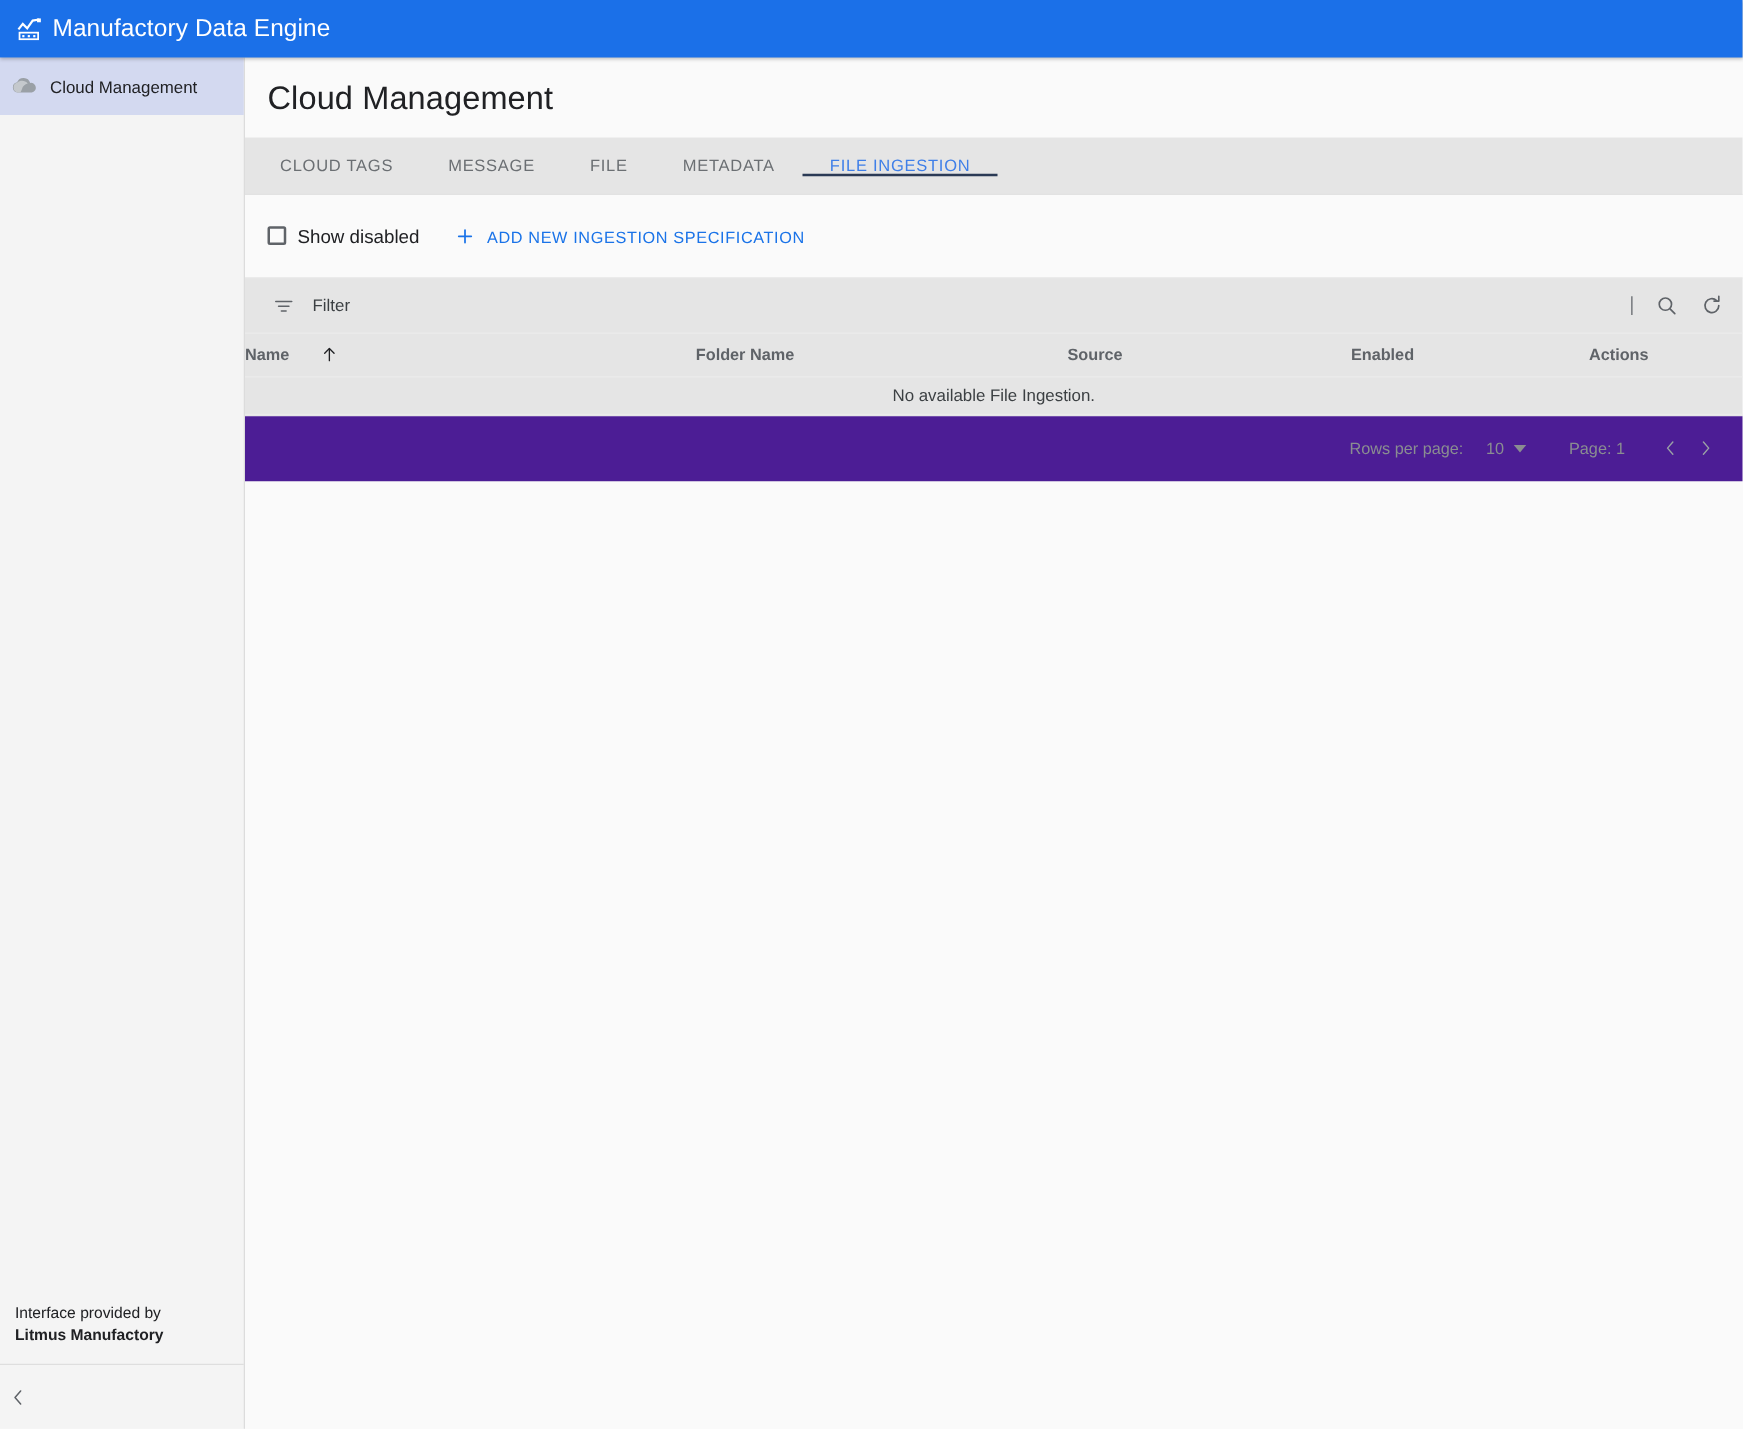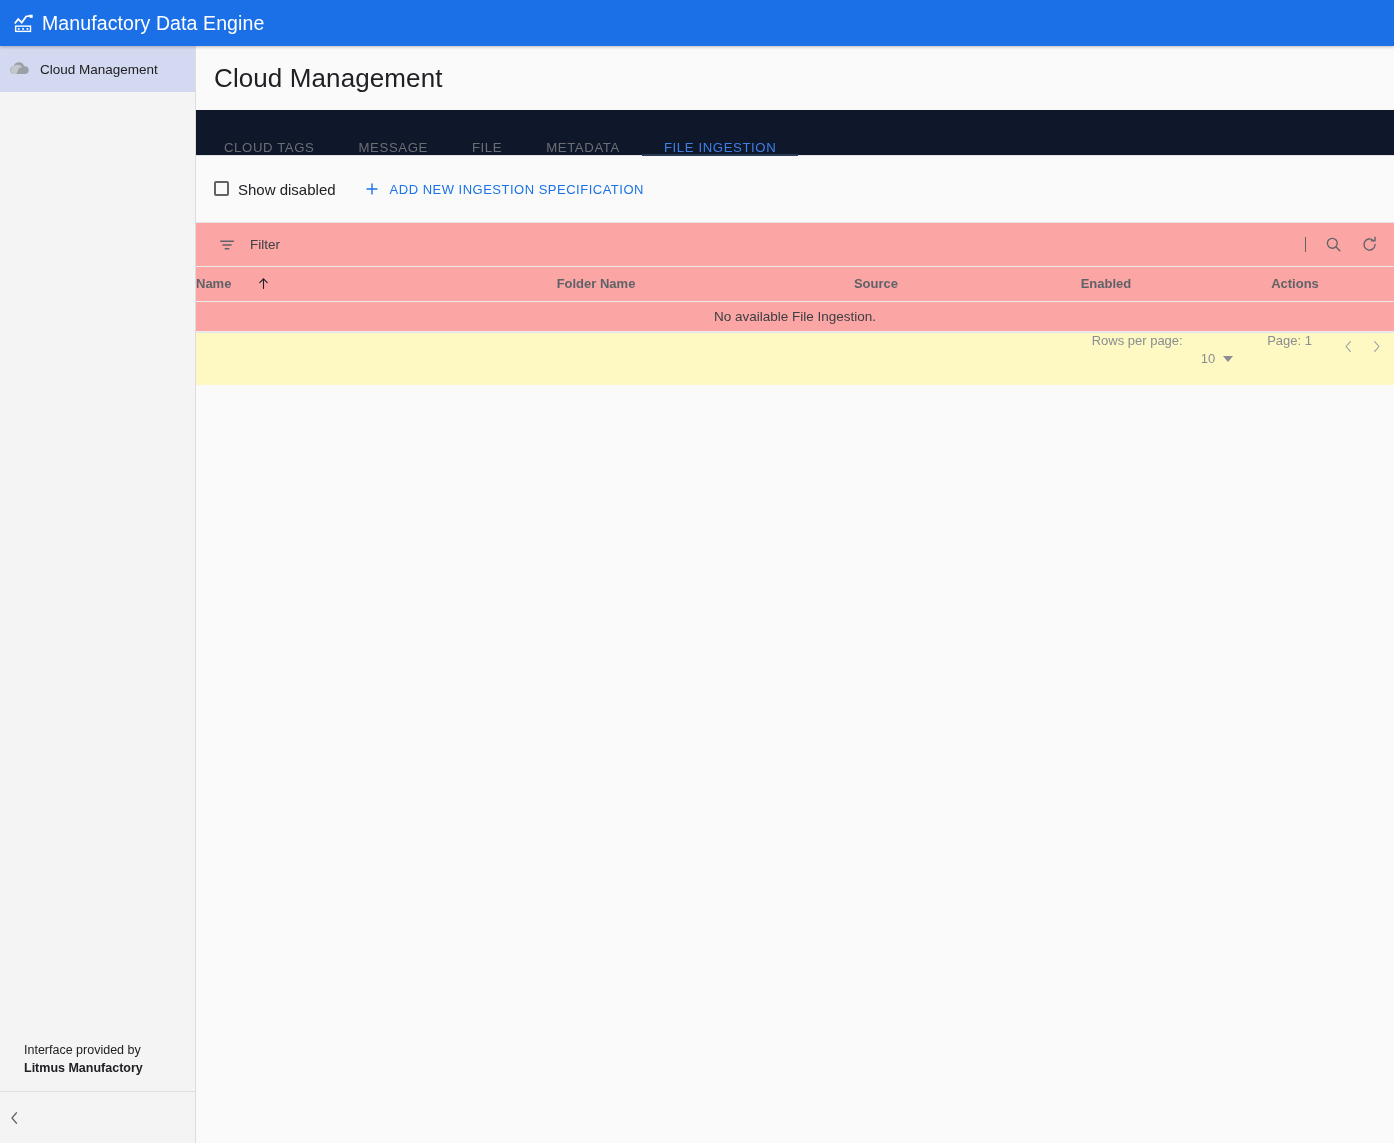--- a/index.html
+++ b/index.html
@@ -64,21 +64,21 @@
   .sidebar-item-label {
     font-size: 13.5px;
     color: #202124;
     white-space: nowrap;
   }
   .sidebar-footer {
     position: absolute;
     bottom: 51px;
     left: 0;
     width: 195px;
-    padding: 0 0 14px 24px;
+    padding: 0 0 14px 12px;
     border-bottom: 1px solid #dedede;
   }
   .sidebar-footer-line1 {
     font-size: 12.5px;
     color: #202124;
     line-height: 18px;
   }
   .sidebar-footer-line2 {
     font-size: 12.5px;
     color: #202124;
@@ -115,23 +115,23 @@
     font-size: 26px;
     font-weight: 400;
     color: #202124;
     letter-spacing: 0.1px;
   }
 
   
   .tabs {
     height: 46px;
     display: flex;
-    align-items: flex-end;
+    align-items: center;
     border-bottom: 1px solid #e2e2e2;
-    background: #0f172a;
+    background: #e5e5e5;
     padding-left: 6px;
   }
   .tab {
     position: relative;
     display: flex;
     align-items: center;
     justify-content: center;
     padding: 0 22px;
     font-size: 13.2px;
     letter-spacing: 0.6px;
@@ -186,21 +186,21 @@
   .add-plus {
     display: inline-flex;
     align-items: center;
     justify-content: center;
     margin-right: 10px;
   }
 
   
   .table-card {
     margin: 0;
-    background: #fca5a5;
+    background: #e5e5e5;
     border-top: 1px solid #e6e6e6;
     border-bottom: 1px solid #e6e6e6;
   }
   .filter-bar {
     height: 44px;
     display: flex;
     align-items: center;
     padding: 0 14px 0 22px;
     border-bottom: 1px solid #ebebeb;
   }
@@ -257,24 +257,25 @@
     color: #3c4043;
     text-align: center;
     border-bottom: 1px solid #ebebeb;
     padding: 0;
   }
 
   
   .pagination {
     height: 52px;
     display: flex;
+    align-items: center;
     justify-content: flex-end;
-    padding-right: 4px;
+    padding-right: 16px;
     gap: 0;
-    background: #fef9c3;
+    background: #4c1d95;
   }
   .pg-label {
     font-size: 13px;
     color: #8a8d91;
     margin-right: 18px;
   }
   .pg-select {
     display: flex;
     align-items: center;
     font-size: 13px;

